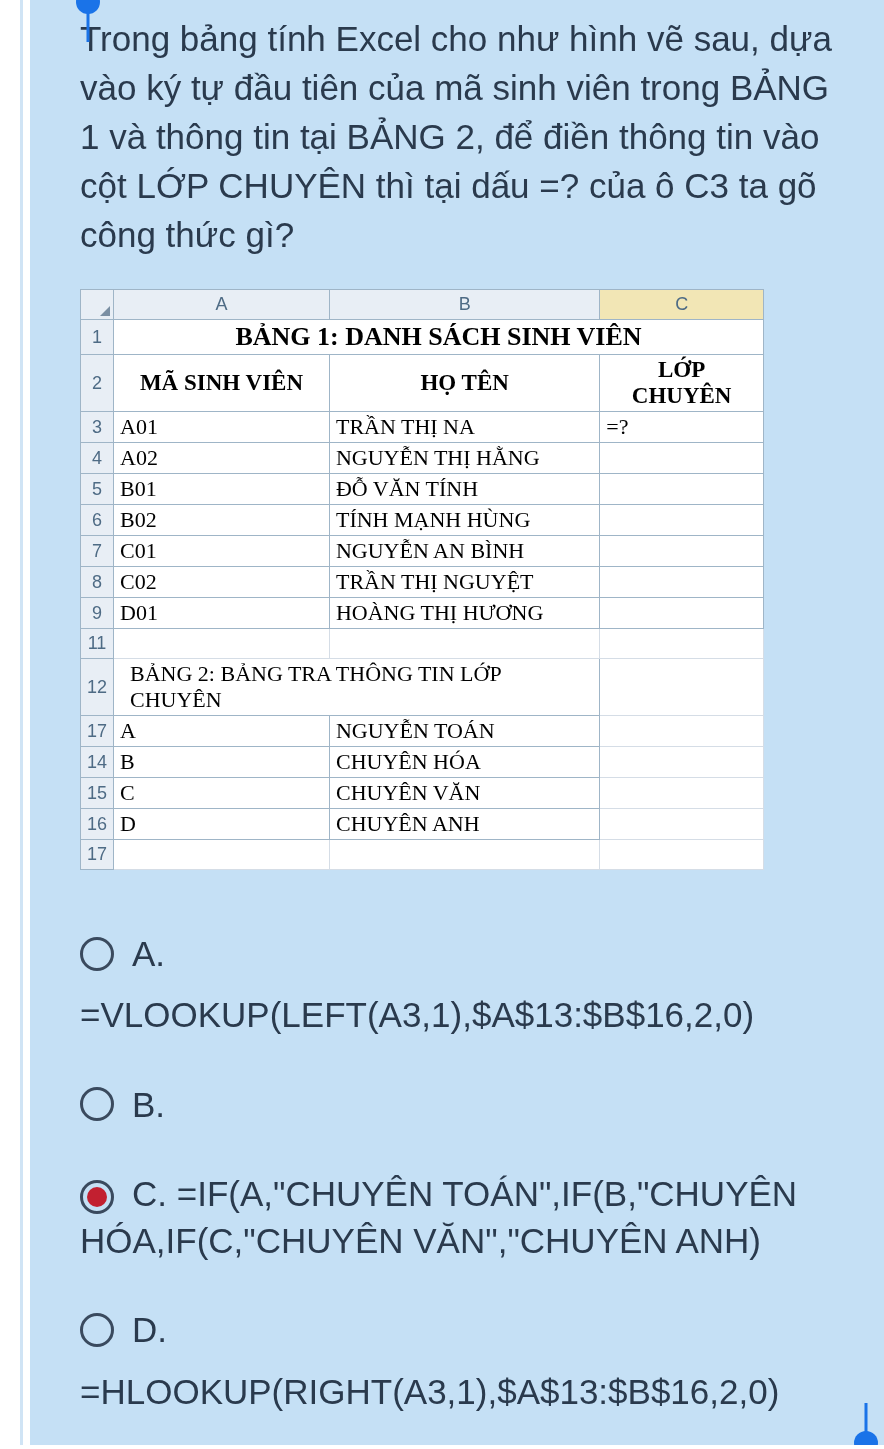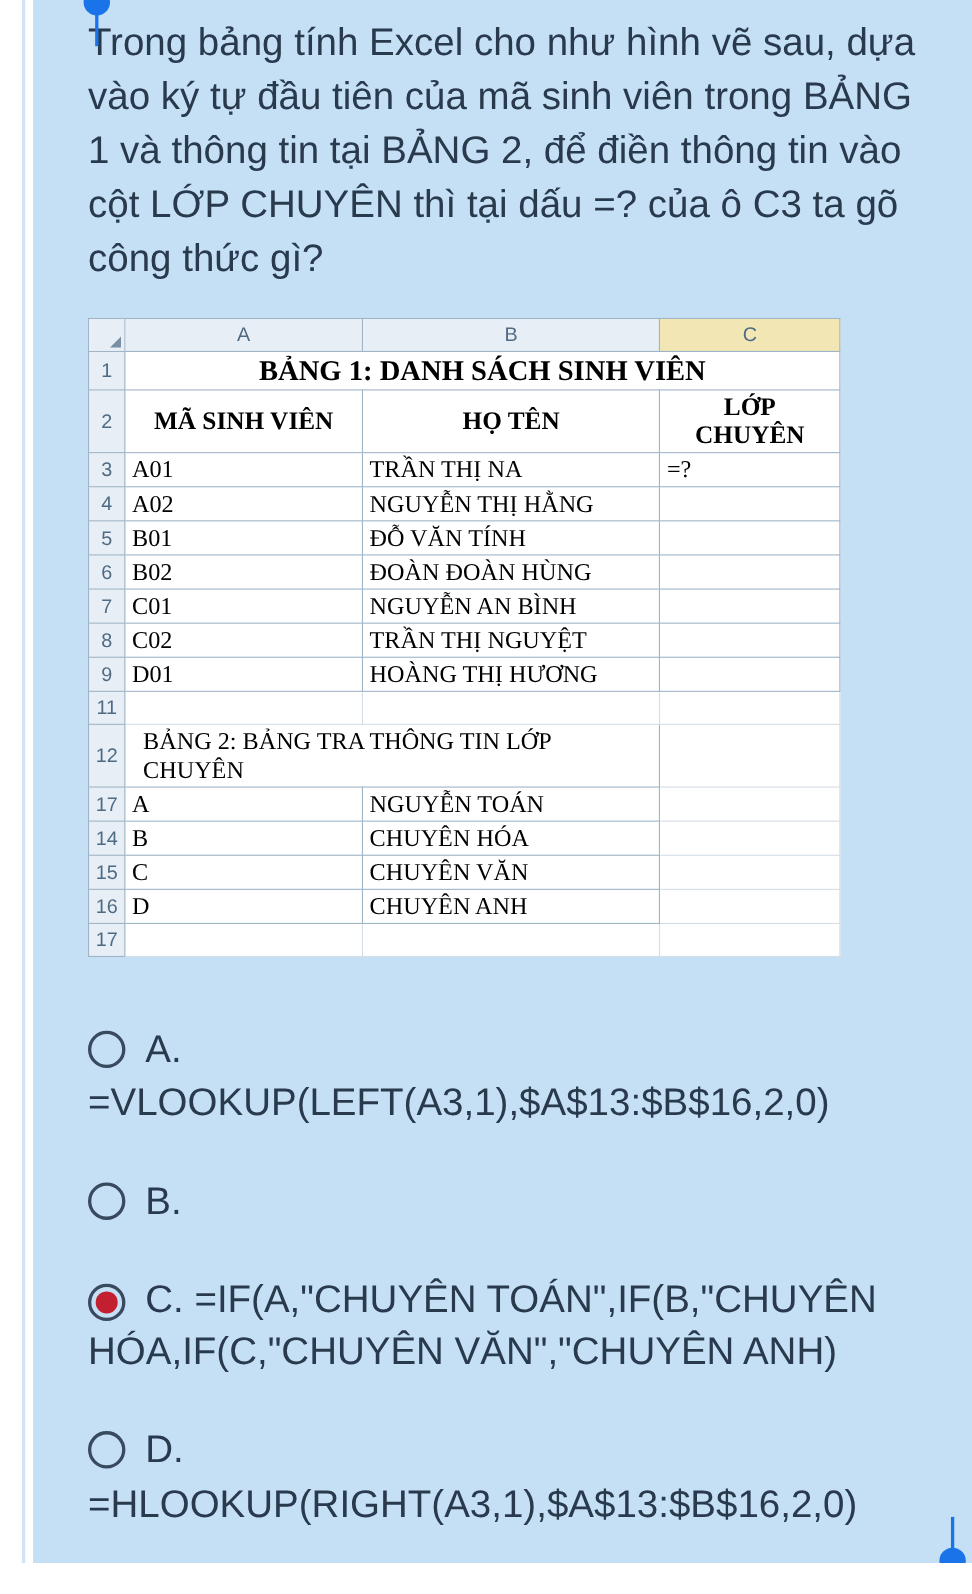--- a/index.html
+++ b/index.html
@@ -162,21 +162,21 @@
   .radio.selected::after {
     content: '';
     position: absolute;
     top: 50%; left: 50%;
     transform: translate(-50%,-50%);
     width: 20px; height: 20px;
     border-radius: 50%;
     background: #c22030;
   }
   .choice-label { font-size: 35px; }
-  .choice-body { margin-top: 2px; }
+  .choice-body { margin-top: 14px; }
   .gap-after-excel{height:30px;}
 </style>
 </head>
 <body>
 
 <div class="outer">
   <div class="vline"></div>
 
   <div class="highlight-block">
     <div class="handle-top"></div>
@@ -215,21 +215,21 @@
       </tr>
       <tr class="datarow">
         <td class="rowhdr">5</td>
         <td class="content">B01</td>
         <td class="content">ĐỖ VĂN TÍNH</td>
         <td class="content"></td>
       </tr>
       <tr class="datarow">
         <td class="rowhdr">6</td>
         <td class="content">B02</td>
-        <td class="content">ĐOÀN ĐOÀN HÙNG</td>
+        <td class="content">TÍNH MẠNH HÙNG</td>
         <td class="content"></td>
       </tr>
       <tr class="datarow">
         <td class="rowhdr">7</td>
         <td class="content">C01</td>
         <td class="content">NGUYỄN AN BÌNH</td>
         <td class="content"></td>
       </tr>
       <tr class="datarow">
         <td class="rowhdr">8</td>

